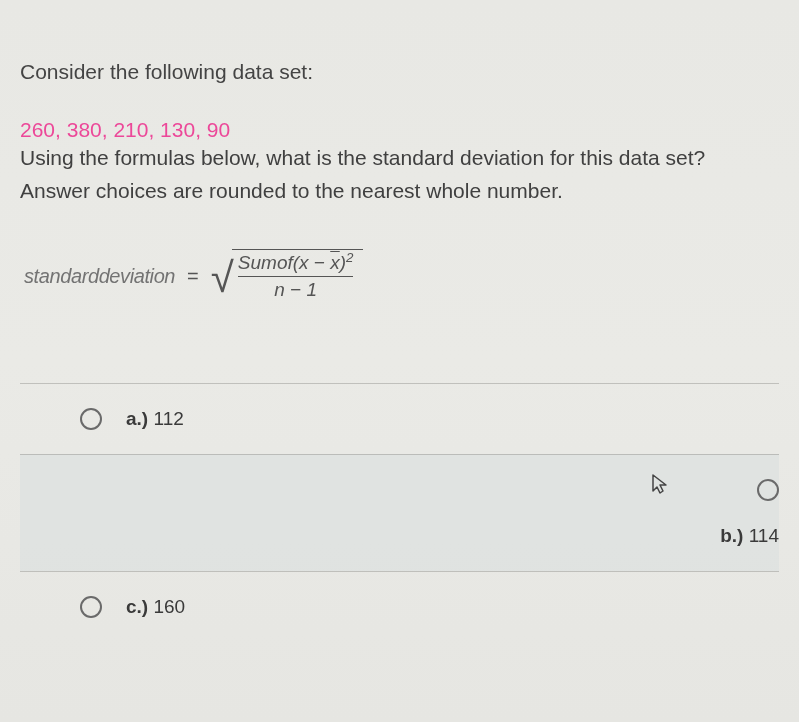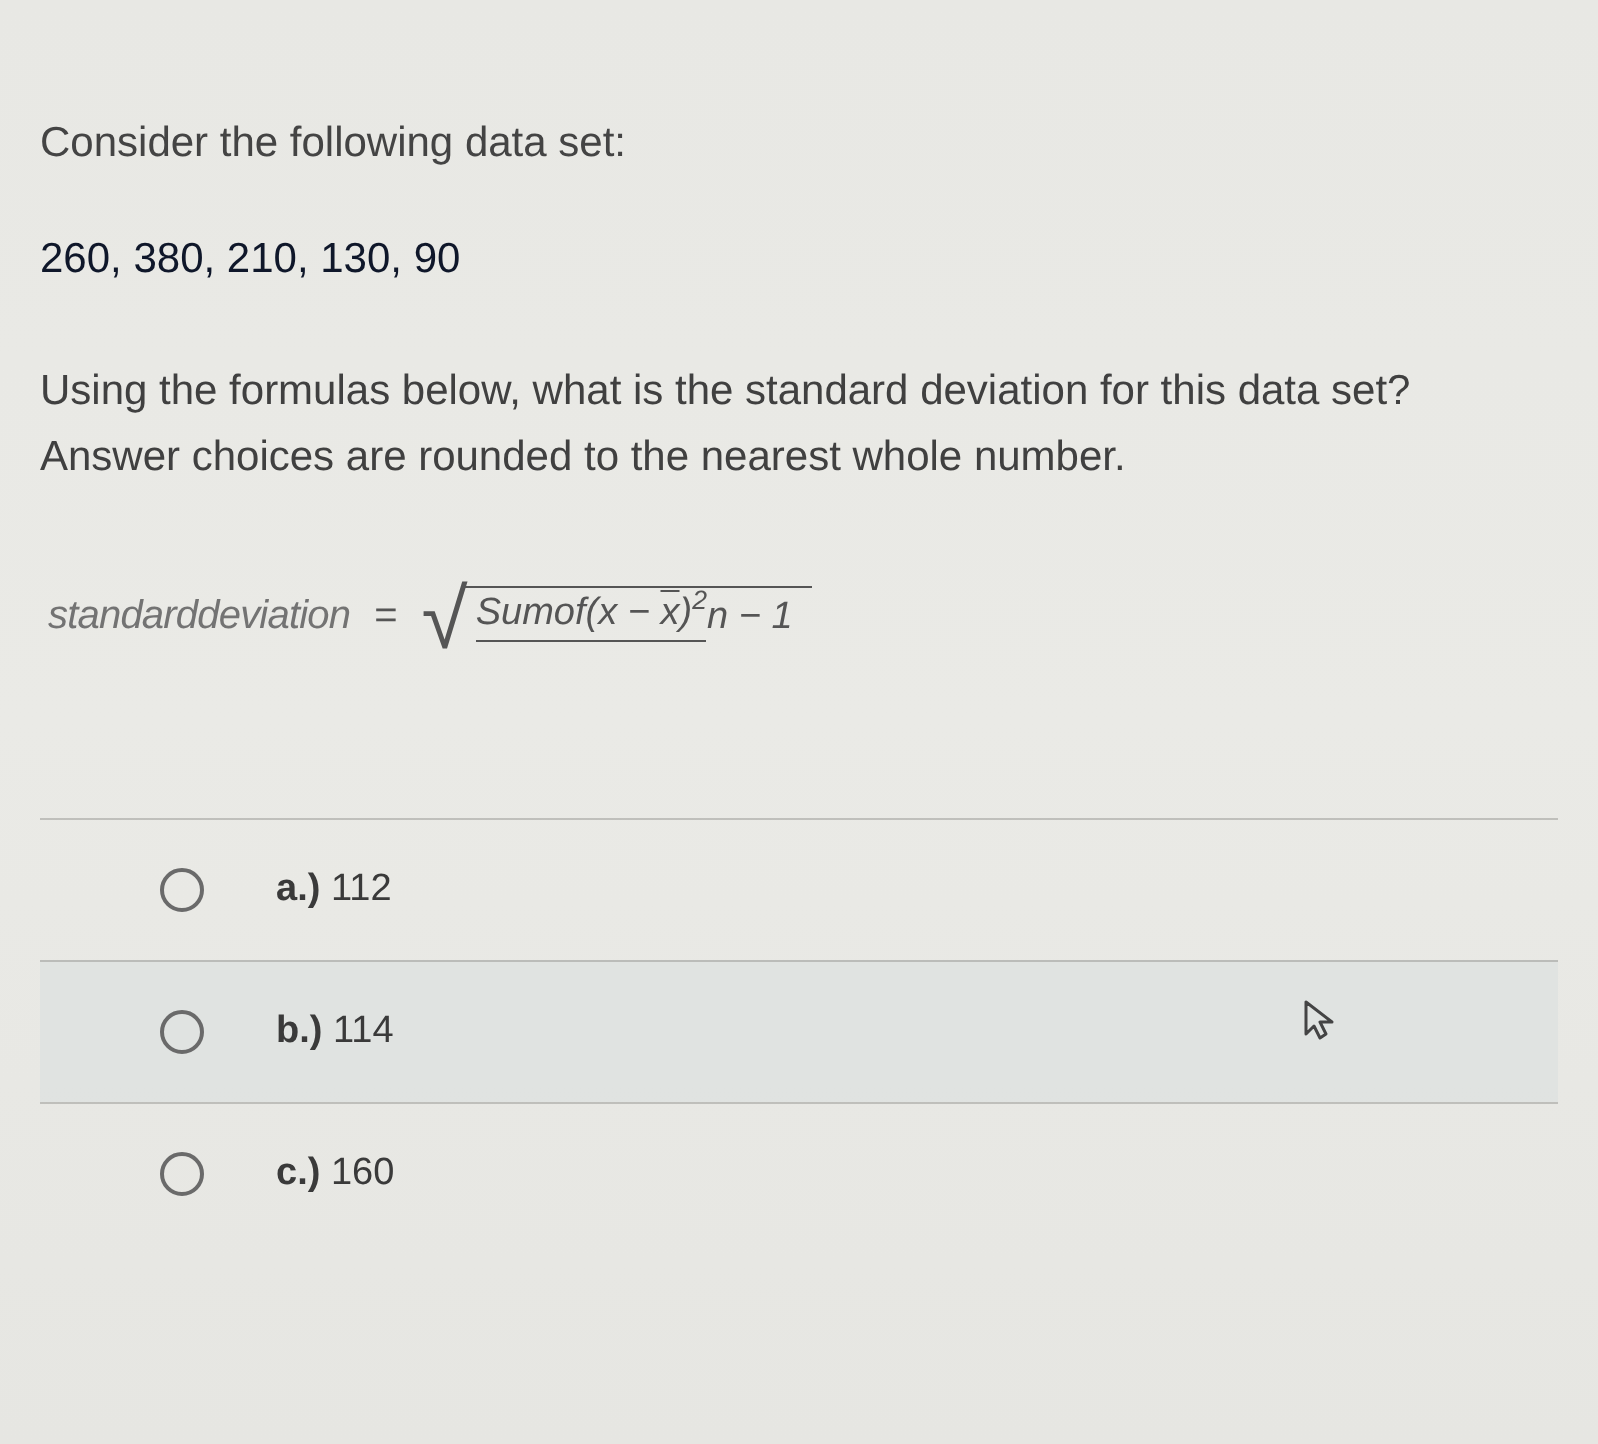--- a/index.html
+++ b/index.html
@@ -18,22 +18,21 @@
       overflow: hidden;
     }
     .intro {
       font-size: 21px;
       color: #444;
       margin-bottom: 34px;
       margin-top: 36px;
     }
     .dataset {
       font-size: 21px;
-      color: #0f172a;
-      margin-bottom: 38px;
+      color: #ec4899;
     }
     .prompt {
       font-size: 21px;
       color: #404040;
       line-height: 1.55;
       margin-bottom: 42px;
     }
     .formula-block {
       display: flex;
       align-items: center;
@@ -61,21 +60,21 @@
       font-size: 42px;
       line-height: 1;
       color: #555;
       position: relative;
       top: 2px;
     }
     .radicand {
       border-top: 1.5px solid #555;
       padding: 0 10px 2px 6px;
       display: inline-flex;
-      flex-direction: row;
+      flex-direction: column;
       align-items: center;
       margin-left: -2px;
     }
     .numer {
       font-style: italic;
       font-size: 19px;
       color: #555;
       padding: 2px 0 2px 0;
       border-bottom: 1.5px solid #555;
       white-space: nowrap;
@@ -85,27 +84,28 @@
       font-size: 19px;
       color: #555;
       padding-top: 2px;
     }
     .choices {
       width: 100%;
     }
     .choice-row {
       display: flex;
       align-items: flex-end;
-      gap: 36px;
+      gap: 24px;
       padding: 24px 0 24px 60px;
       border-top: 1px solid rgba(150,150,145,0.5);
       position: relative;
     }
     .choice-row.highlight {
       background: rgba(200,210,215,0.25);
+      flex-direction: column;
     }
     .radio {
       width: 22px;
       height: 22px;
       border: 2px solid #6a6a6a;
       border-radius: 50%;
       flex-shrink: 0;
       background: transparent;
     }
     .choice-label {

